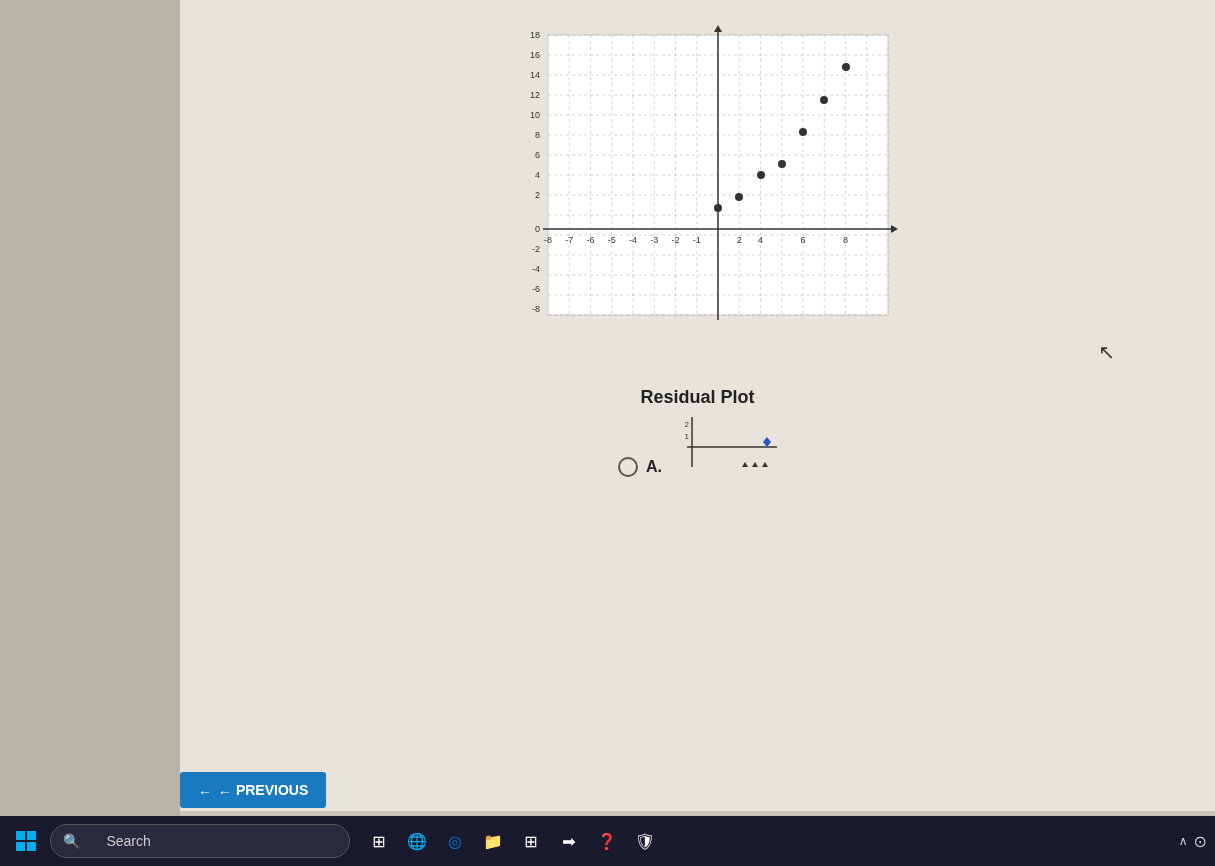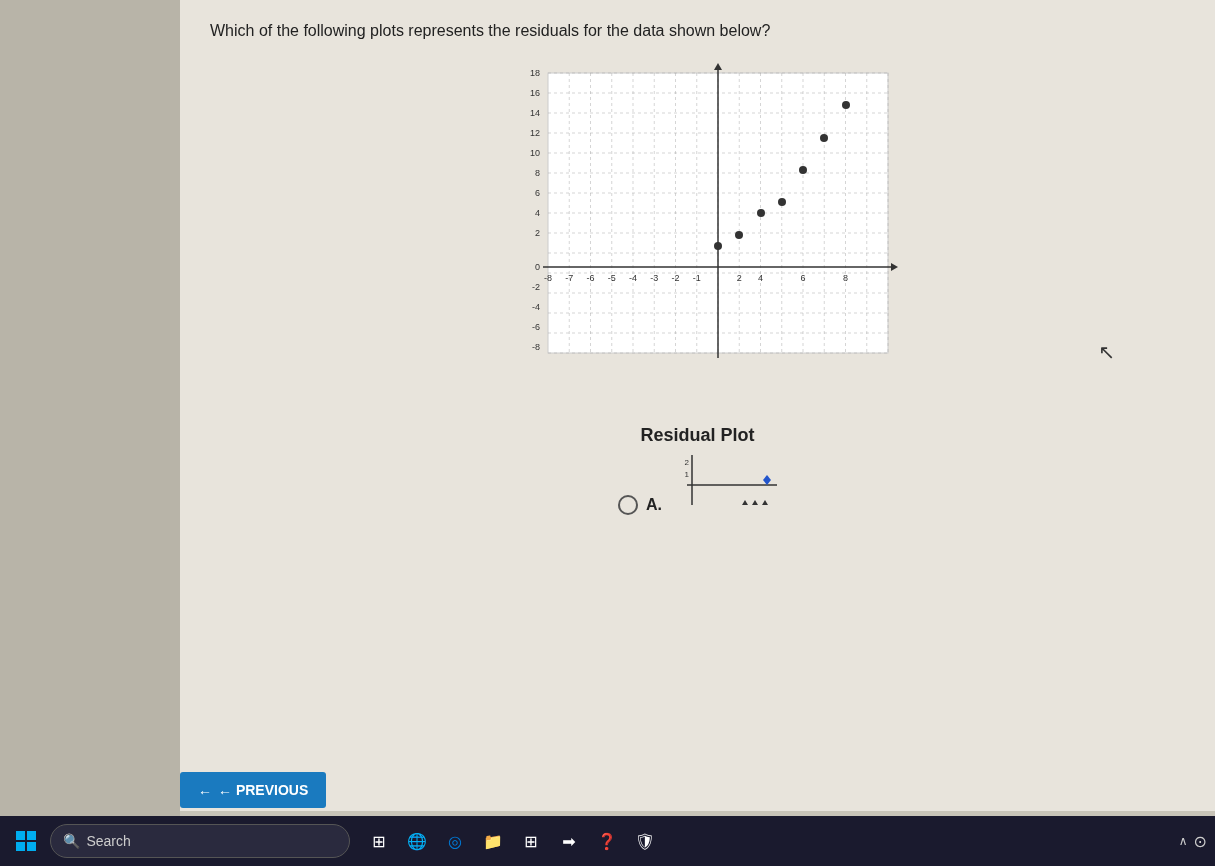--- a/index.html
+++ b/index.html
@@ -128,20 +128,21 @@
       padding: 4px 12px;
       gap: 6px;
       width: 300px;
       height: 34px;
       cursor: pointer;
     }
 
     .taskbar-search-text {
       color: #ccc;
       font-size: 14px;
+      margin-left: 20px;
     }
 
     .taskbar-icons {
       display: flex;
       align-items: center;
       gap: 8px;
       margin-left: 8px;
     }
 
     .taskbar-icon {
@@ -184,21 +185,20 @@
       color: #333;
       transform: rotate(0deg);
     }
   </style>
 </head>
 <body>
 
 <div class="sidebar"></div>
 
 <div class="main-content">
-  <div class="question-text">Which of the following plots represents the residuals for the data shown below?</div>
 
   <div class="chart-container">
     <div class="chart-svg-wrapper">
       
       <svg width="420" height="340">
 
         <rect x="60" y="10" width="340" height="280" fill="white" stroke="#ccc"></rect>
 
         <line x1="81.25" y1="10" x2="81.25" y2="290" stroke="#aaa" stroke-width="0.5" stroke-dasharray="3,3"></line>
         <line x1="102.5" y1="10" x2="102.5" y2="290" stroke="#aaa" stroke-width="0.5" stroke-dasharray="3,3"></line>

